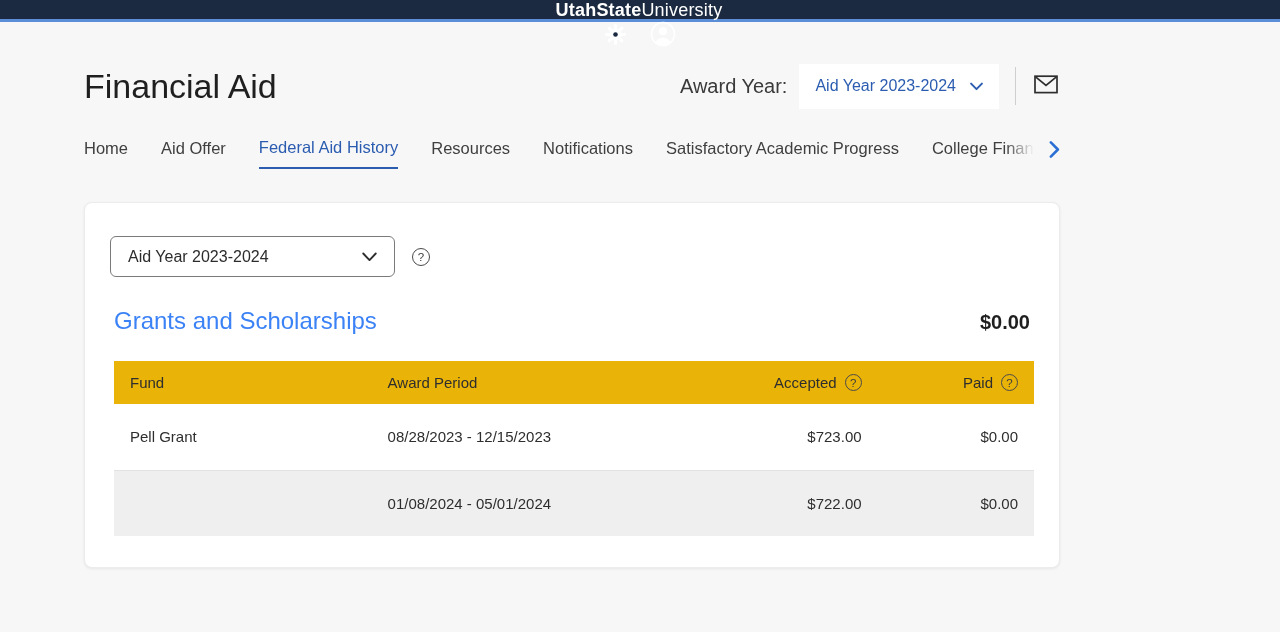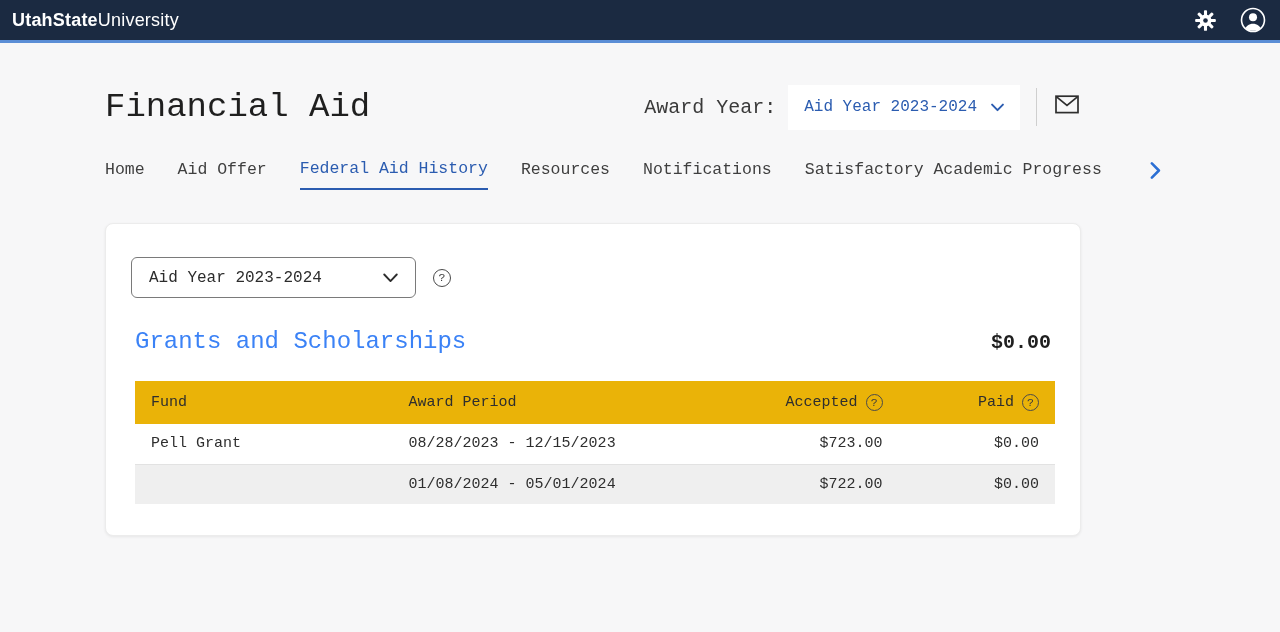--- a/index.html
+++ b/index.html
@@ -5,37 +5,38 @@
   * { margin: 0; padding: 0; box-sizing: border-box; }
   html, body {
     width: 1280px; height: 632px;
     font-family: "Liberation Sans", sans-serif;
     background: #f7f7f8;
     overflow: hidden;
     color: #262626;
   }
   
   .navbar {
-    height: 43px;
+    height: 22px;
     background: #1b2a41;
     border-bottom: 3px solid #5b8ed6;
     display: flex;
     align-items: center;
     justify-content: space-between;
     padding: 0 14px 0 12px;
+    flex-direction: column;
   }
   .logo { color: #fff; font-size: 18px; letter-spacing: .2px; cursor: pointer; }
   .logo .bold { font-weight: 700; }
   .logo .light { font-weight: 400; }
   .nav-icons { display: flex; align-items: center; gap: 22px; }
   .nav-icon-btn { width: 26px; height: 26px; display: flex; align-items: center; justify-content: center; cursor: pointer; }
   .nav-icon-btn svg { display: block; }
 
   
-  .content { width: 976px; margin-left: 105px; font-family: Liberation Mono, monospace; }
+  .content { width: 976px; margin-left: 84px; }
 
   .title-row {
     margin-top: 40px;
     display: flex;
     align-items: center;
     justify-content: space-between;
     height: 48px;
   }
   .page-title { font-size: 34px; font-weight: 400; color: #1f1f1f; }
   .award-year-group { display: flex; align-items: center; }
@@ -126,21 +127,21 @@
     display: flex;
     align-items: baseline;
     justify-content: space-between;
   }
   .section-title { font-size: 24px; font-weight: 400; color: #3b82f6; }
   .section-total { font-size: 20px; font-weight: 600; color: #1f1f1f; }
 
   
   table { width: 100%; margin-top: 26px; margin-left: 4px; border-collapse: collapse; font-size: 15px; }
   th, td { font-weight: 400; text-align: left; padding: 0 16px; height: 43px; color: #2e2e2e; }
-  tbody td { height: 40px; }
+  tbody td { height: 66px; }
   thead tr { background: #eab308; }
   th.num, td.num { text-align: right; }
   th .th-inner { display: inline-flex; align-items: center; gap: 8px; }
   tbody tr.row-odd { background: #ffffff; border-bottom: 1px solid #e2e2e2; }
   tbody tr.row-even { background: #efefef; border-radius: 8px; }
   tbody tr.total-row { background: #ffffff; border-bottom: 2px solid #a8a8a8; }
   tbody tr.total-row td { font-weight: 600; }
 </style>
 </head>
 <body>

